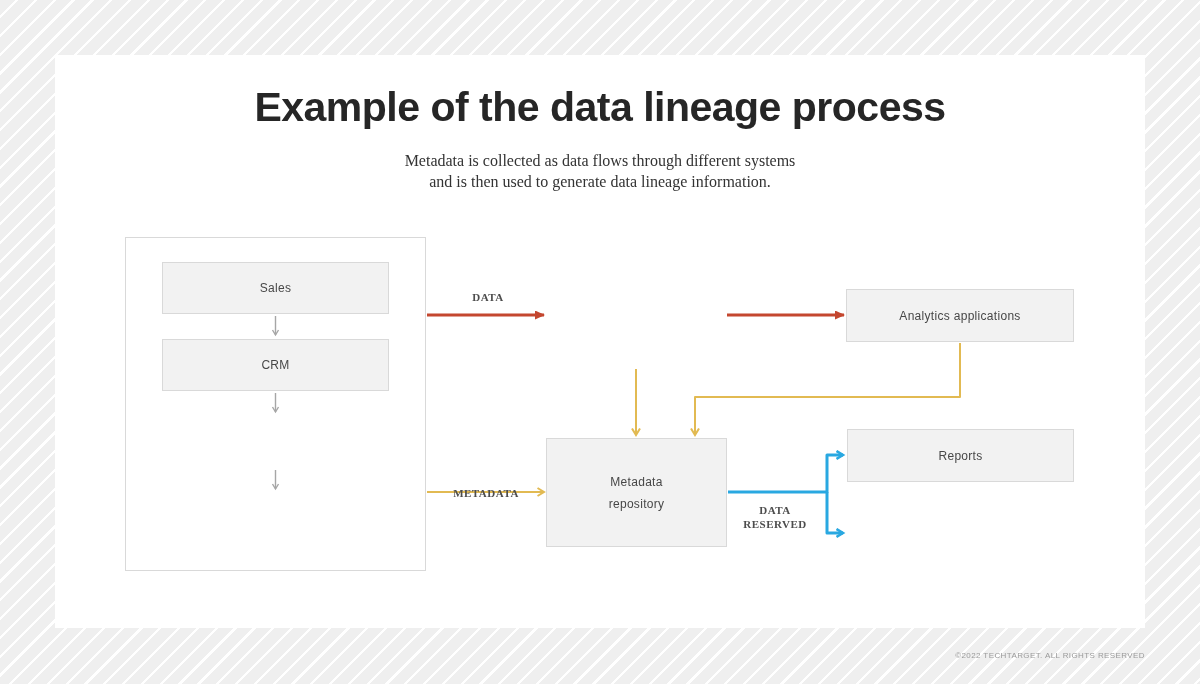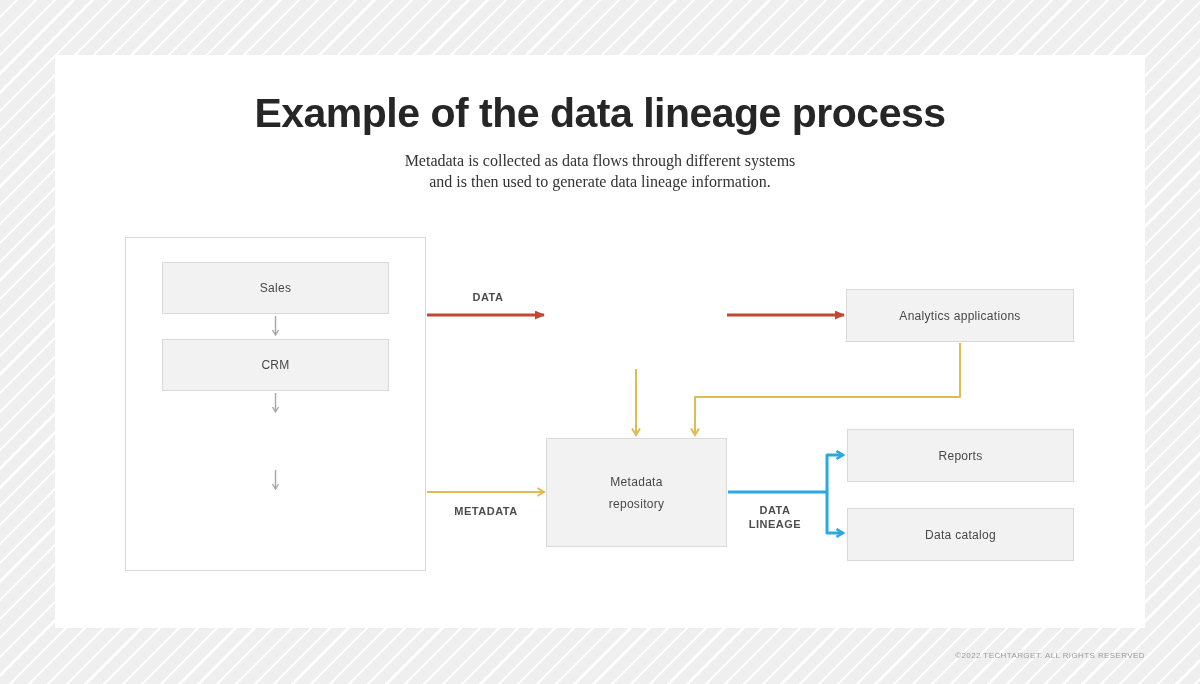--- a/index.html
+++ b/index.html
@@ -20,21 +20,21 @@
 
   .card {
     position: absolute;
     left: 55px; top: 55px;
     width: 1090px; height: 573px;
     background: #ffffff;
   }
 
   .title {
     position: absolute;
-    left: 55px; top: 90px;
+    left: 55px; top: 84px;
     width: 1090px;
     text-align: center;
     font-size: 41px;
     font-weight: 700;
     letter-spacing: -0.5px;
     color: #262626;
   }
 
   .subtitle {
     position: absolute;
@@ -78,23 +78,24 @@
   }
 
   .edge-label {
     position: absolute;
     text-align: center;
     font-size: 11px;
     font-weight: 700;
     letter-spacing: 0.5px;
     line-height: 14px;
     color: #4d4d4d;
+    font-family: Liberation Serif, serif;
   }
   .edge-label-data     { left: 448px; top: 290px; width: 80px; }
-  .edge-label-metadata { left: 436px; top: 504px; width: 100px; text-align: center; }
+  .edge-label-metadata { left: 436px; top: 486px; width: 100px; text-align: center; }
   .edge-label-lineage  { left: 736px; top: 503px; width: 78px; }
 
   .copyright {
     position: absolute;
     right: 55px; top: 651px;
     font-size: 8px;
     letter-spacing: 0.4px;
     color: #9a9a9a;
     text-align: left;
   }
@@ -121,23 +122,20 @@
 
   <div class="node node-tall" style="left:546px; top:438px; width:181px; height:109px">
     <span class="label">Metadata repository</span>
   </div>
   <div class="node" style="left:846px; top:289px; width:228px; height:53px">
     <span class="label">Analytics applications</span>
   </div>
   <div class="node" style="left:847px; top:429px; width:227px; height:53px">
     <span class="label">Reports</span>
   </div>
-  <div class="node" style="left:847px; top:508px; width:227px; height:53px">
-    <span class="label">Data catalog</span>
-  </div>
 
   <svg class="connectors" viewBox="0 0 1200 684">
     <defs>
       <marker id="head-red" markerUnits="userSpaceOnUse" markerWidth="12" markerHeight="10" refX="9" refY="4.5" orient="auto">
         <path d="M0,0 L10,4.5 L0,9 Z" fill="#c4472f"></path>
       </marker>
       <marker id="head-yellow" markerUnits="userSpaceOnUse" markerWidth="12" markerHeight="12" refX="7.5" refY="5" orient="auto">
         <path d="M1,1 L7.5,5 L1,9" fill="none" stroke-width="2" stroke="#e2ba52"></path>
       </marker>
       <marker id="head-blue" markerUnits="userSpaceOnUse" markerWidth="12" markerHeight="12" refX="7.5" refY="5" orient="auto">
@@ -158,17 +156,17 @@
     <line x1="636" y1="369" x2="636" y2="435" stroke-width="2" marker-end="url(#head-yellow)" stroke="#e2ba52"></line>
     <path d="M960,343 L960,397 L695,397 L695,435" fill="none" stroke-width="2" stroke-linejoin="round" marker-end="url(#head-yellow)" stroke="#e2ba52"></path>
     <line x1="427" y1="492" x2="544" y2="492" stroke-width="2" marker-end="url(#head-yellow)" stroke="#e2ba52"></line>
 
     <path d="M728,492 L827,492 L827,455 L843,455" fill="none" stroke-width="3" stroke-linejoin="round" marker-end="url(#head-blue)" stroke="#29a8e1"></path>
     <path d="M827,492 L827,533 L843,533" fill="none" stroke-width="3" stroke-linejoin="round" marker-end="url(#head-blue)" stroke="#29a8e1"></path>
   </svg>
 
   <div class="edge-label edge-label-data">DATA</div>
   <div class="edge-label edge-label-metadata">METADATA</div>
-  <div class="edge-label edge-label-lineage">DATA LINEAGE</div>
+  <div class="edge-label edge-label-lineage">DATA RESERVED</div>
 
   <div class="copyright">©2022 TECHTARGET. ALL RIGHTS RESERVED</div>
 
 </div>
 
 </body></html>

